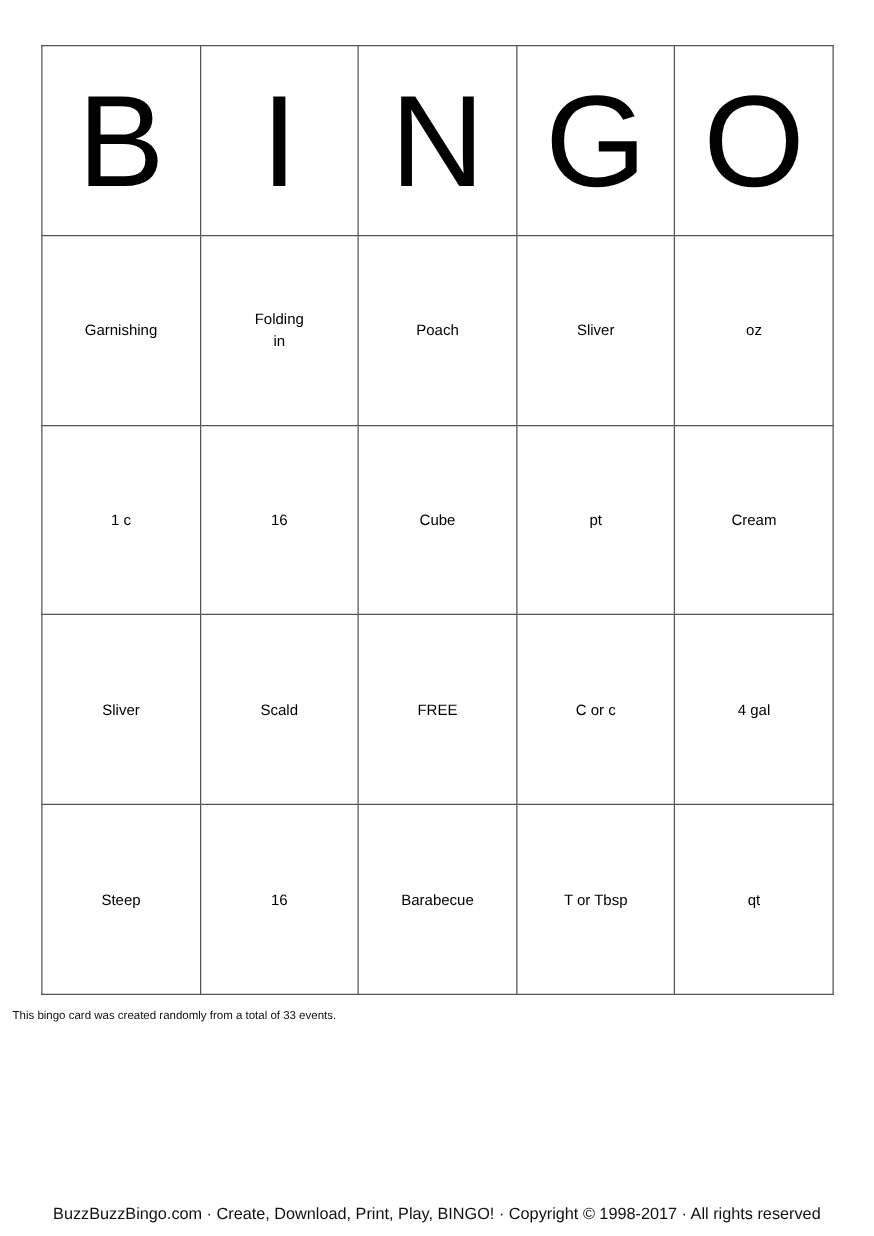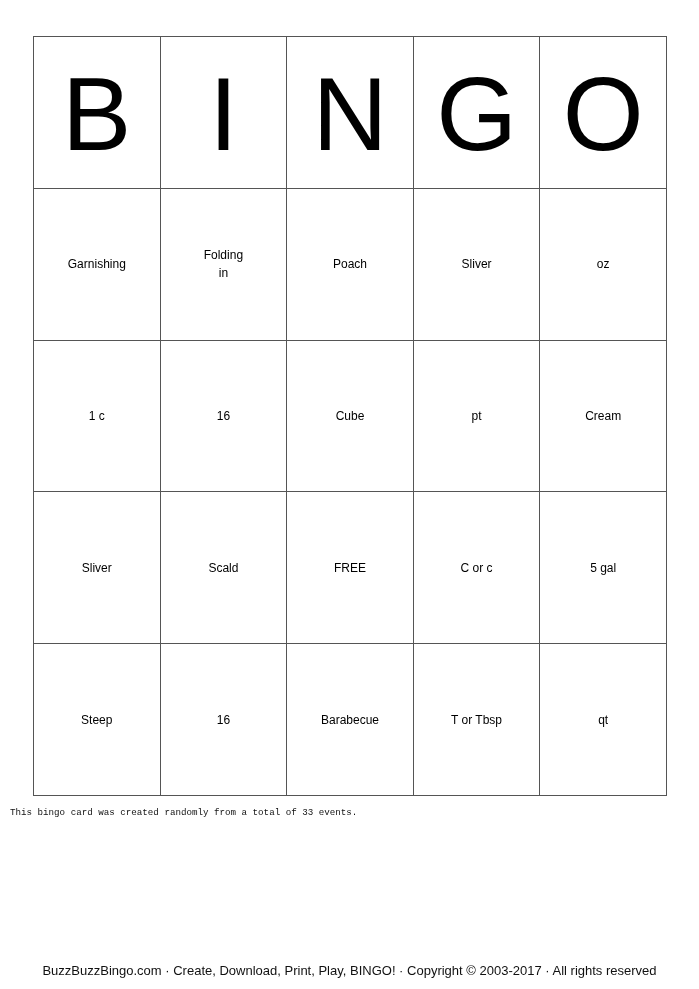--- a/index.html
+++ b/index.html
@@ -41,21 +41,20 @@
       padding-top: 4px;
     }
     .notes {
       position: absolute;
       left: 10px;
       top: 806px;
       width: 680px;
       font-size: 9.2px;
       line-height: 13px;
       color: #111;
-      font-family: Liberation Mono, monospace;
     }
     .footer {
       position: absolute;
       left: 0;
       top: 963px;
       width: 699px;
       text-align: center;
       font-size: 13px;
       color: #111;
     }
@@ -84,29 +83,29 @@
     <td>16</td>
     <td>Cube</td>
     <td>pt</td>
     <td>Cream</td>
   </tr>
   <tr>
     <td>Sliver</td>
     <td>Scald</td>
     <td>FREE</td>
     <td>C or c</td>
-    <td>5 gal</td>
+    <td>4 gal</td>
   </tr>
   <tr>
     <td>Steep</td>
     <td>16</td>
     <td>Barabecue</td>
     <td>T or Tbsp</td>
     <td>qt</td>
   </tr>
 </tbody>
   </table>
 
 <div class="notes">
   <div>This bingo card was created randomly from a total of 33 events.</div>
 </div>
 
-<div class="footer">BuzzBuzzBingo.com · Create, Download, Print, Play, BINGO! · Copyright © 2003-2017 · All rights reserved</div>
+<div class="footer">BuzzBuzzBingo.com · Create, Download, Print, Play, BINGO! · Copyright © 1998-2017 · All rights reserved</div>
 
 </body></html>

